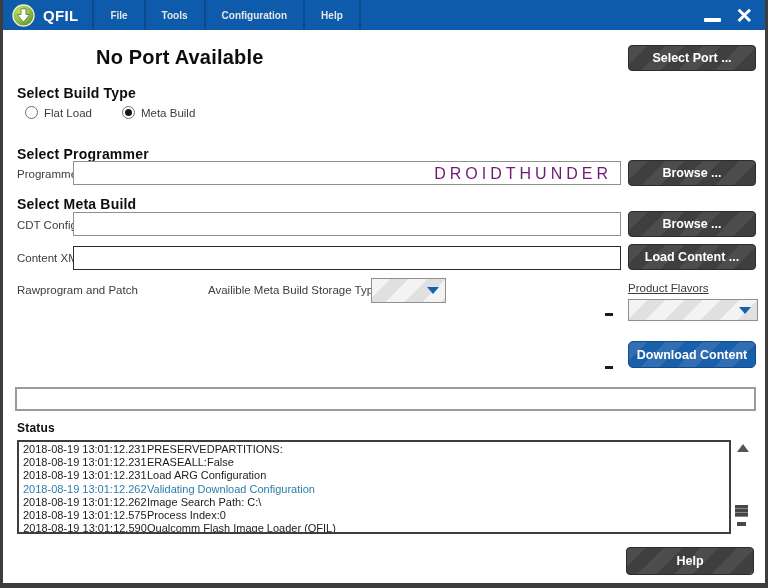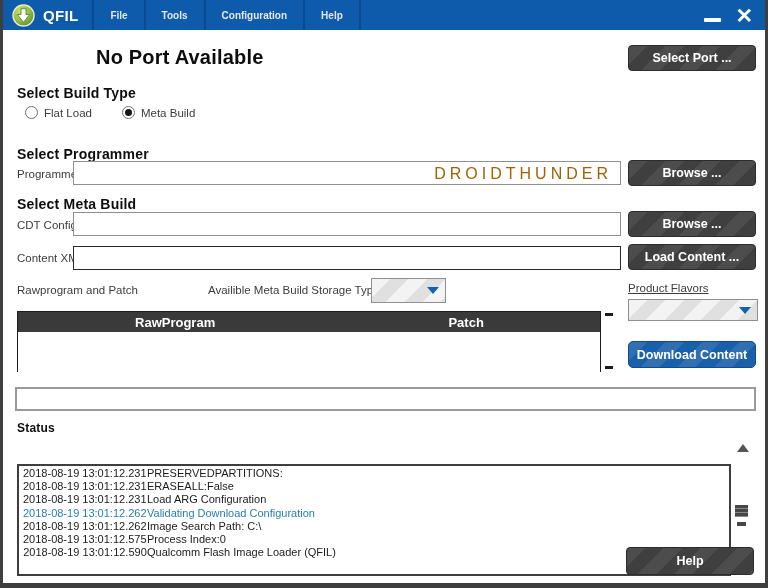--- a/index.html
+++ b/index.html
@@ -39,21 +39,21 @@
     display:flex;align-items:center;justify-content:center;
   }
   
   .radio-row{position:absolute;display:flex;gap:30px;align-items:center;}
   .radio-opt{display:flex;align-items:center;gap:6px;}
   .radio-circle{width:13px;height:13px;border:1px solid #707070;border-radius:50%;background:#fff;position:relative;box-sizing:border-box;}
   .radio-circle.on::after{content:'';position:absolute;left:2px;top:2px;right:2px;bottom:2px;background:#161616;border-radius:50%;}
   .radio-label{font-size:11.5px;color:#3c3c3c;}
   
   .wm-text{
-    position:absolute;right:8px;top:3px;font-size:16px;color:#a16207;letter-spacing:4px;
+    position:absolute;right:8px;top:3px;font-size:16px;color:#701a75;letter-spacing:4px;
     font-family:"Liberation Sans",sans-serif;font-weight:500;
   }
   
   .dropdown{position:absolute;box-sizing:border-box;border:1px solid #8f8f8f;display:flex;align-items:center;justify-content:flex-end;padding-right:6px;}
   .caret{width:0;height:0;border-left:6px solid transparent;border-right:6px solid transparent;border-top:7px solid #1661ae;}
   
   .grid{position:absolute;box-sizing:border-box;border:1px solid #1c1c1c;background:#fff;}
   .grid-header{display:flex;height:20px;background:#3a3a3a;color:#fff;font-weight:bold;font-size:13px;}
   .grid-col{display:flex;align-items:center;justify-content:center;}
   .grid-col.c0{width:54%;}
@@ -143,36 +143,29 @@
   <div class="small-label" style="left:14px;top:284px;">Rawprogram and Patch</div>
   <div class="small-label" style="left:205px;top:284px;">Availible Meta Build Storage Types</div>
   <div class="dropdown striped" style="left:368px;top:278px;width:75px;height:25px;">
     <span class="caret"></span>
   </div>
   <div class="small-label" style="left:625px;top:282px;text-decoration:underline;">Product Flavors</div>
   <div class="dropdown striped" style="left:625px;top:299px;width:130px;height:22px;">
     <span class="caret"></span>
   </div>
 
-  <div class="grid" style="left:14px;top:311px;width:584px;height:61px;">
-    <div class="grid-header">
-      <div class="grid-col c0">RawProgram</div>
-      <div class="grid-col c1">Patch</div>
-    </div>
-    <div class="grid-body"></div>
-  </div>
   <div class="tick" style="left:602px;top:313px;"></div>
   <div class="tick" style="left:602px;top:366px;"></div>
 
   <div class="btn-blue" style="top:341px;">Download Content</div>
 
   <div class="progress" style="left:12px;top:387px;width:741px;height:24px;"></div>
 
   <div class="heading" style="left:14px;top:421px;font-size:12px;">Status</div>
-  <div class="status-box" style="left:14px;top:464px;width:714px;height:112px;">
+  <div class="status-box" style="left:14px;top:440px;width:714px;height:94px;">
     <div class="log-line" style="color: rgb(27, 27, 27);">
         <span class="log-time">2018-08-19 13:01:12.231</span>
         <span>PRESERVEDPARTITIONS:</span>
       </div>
     <div class="log-line" style="color: rgb(27, 27, 27);">
         <span class="log-time">2018-08-19 13:01:12.231</span>
         <span>ERASEALL:False</span>
       </div>
     <div class="log-line" style="color: rgb(27, 27, 27);">
         <span class="log-time">2018-08-19 13:01:12.231</span>

